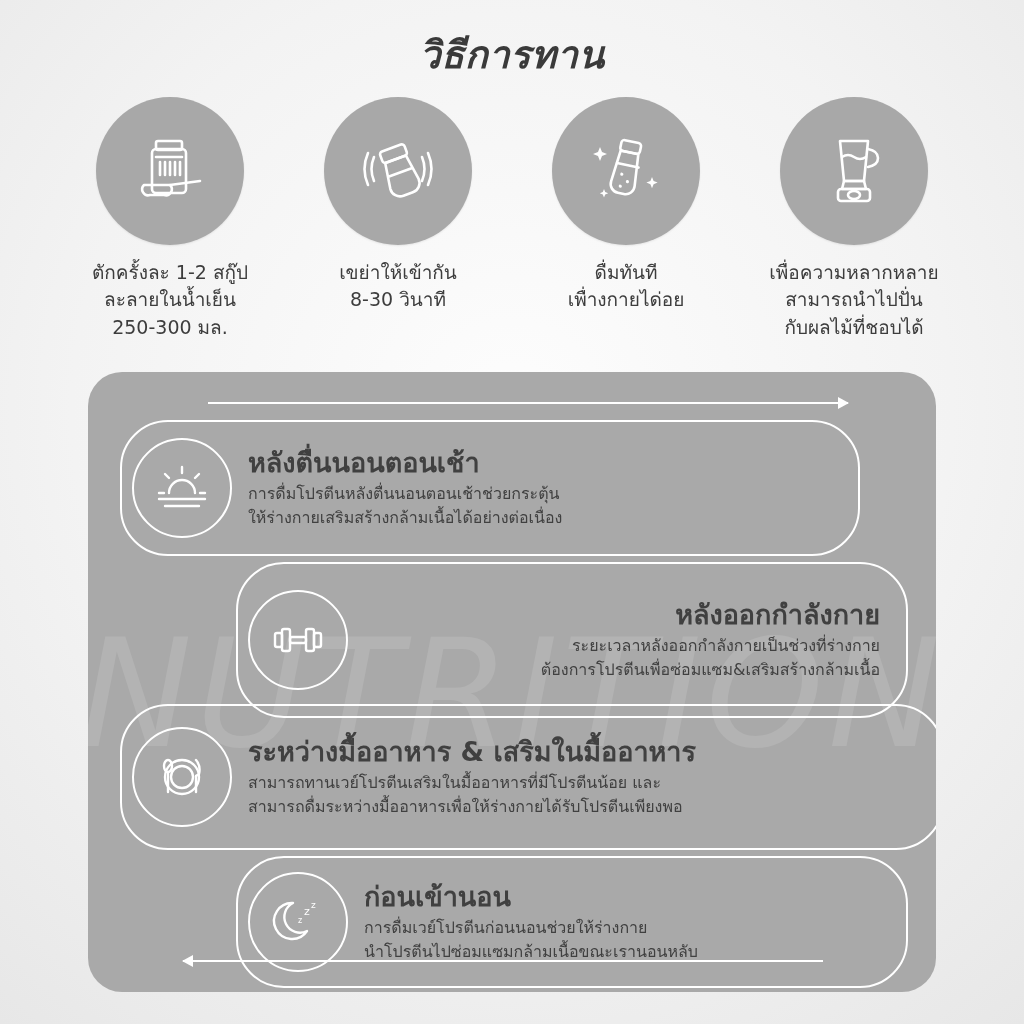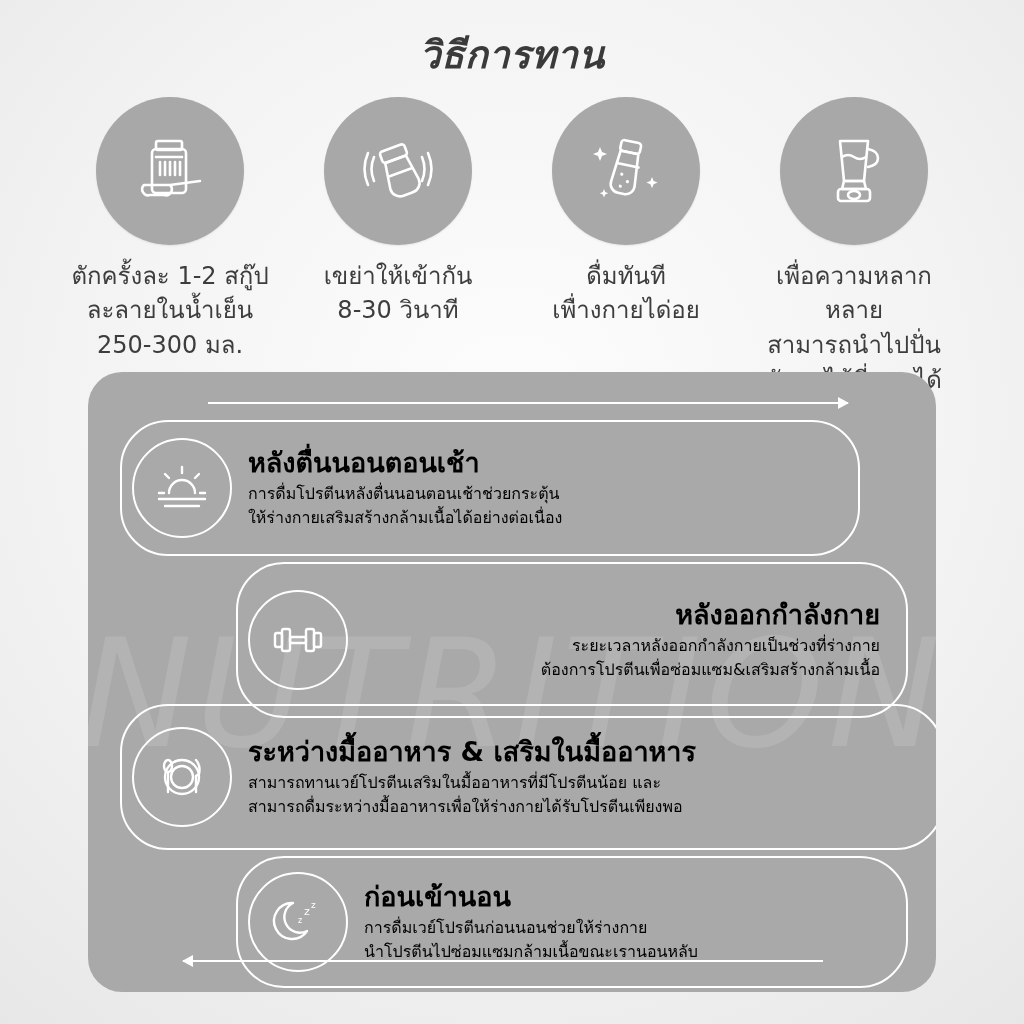--- a/index.html
+++ b/index.html
@@ -47,21 +47,21 @@
     border-radius: 50%;
     background: #a8a8a8;
     display: flex;
     align-items: center;
     justify-content: center;
     box-shadow: 0 1px 2px rgba(0,0,0,.08);
   }
   .step-caption {
     margin-top: 14px;
     text-align: center;
-    font-size: 24px;
+    font-size: 19px;
     color: #3d3d3d;
     line-height: 1.45;
     white-space: pre-line;
   }
 
   
   .panel {
     position: absolute;
     left: 88px;
     top: 372px;
@@ -125,21 +125,21 @@
     border: 2px solid #ffffff;
     flex: 0 0 auto;
     display: flex;
     align-items: center;
     justify-content: center;
     margin-left: 10px;
   }
   .tcard .ttext {
     padding-left: 16px;
     padding-right: 18px;
-    color: #000000;
+    color: #404040;
   }
   .tcard .theading {
     font-size: 27px;
     font-weight: bold;
     line-height: 1.25;
     margin-bottom: 2px;
   }
   .tcard .tbody {
     font-size: 16px;
     line-height: 1.5;

